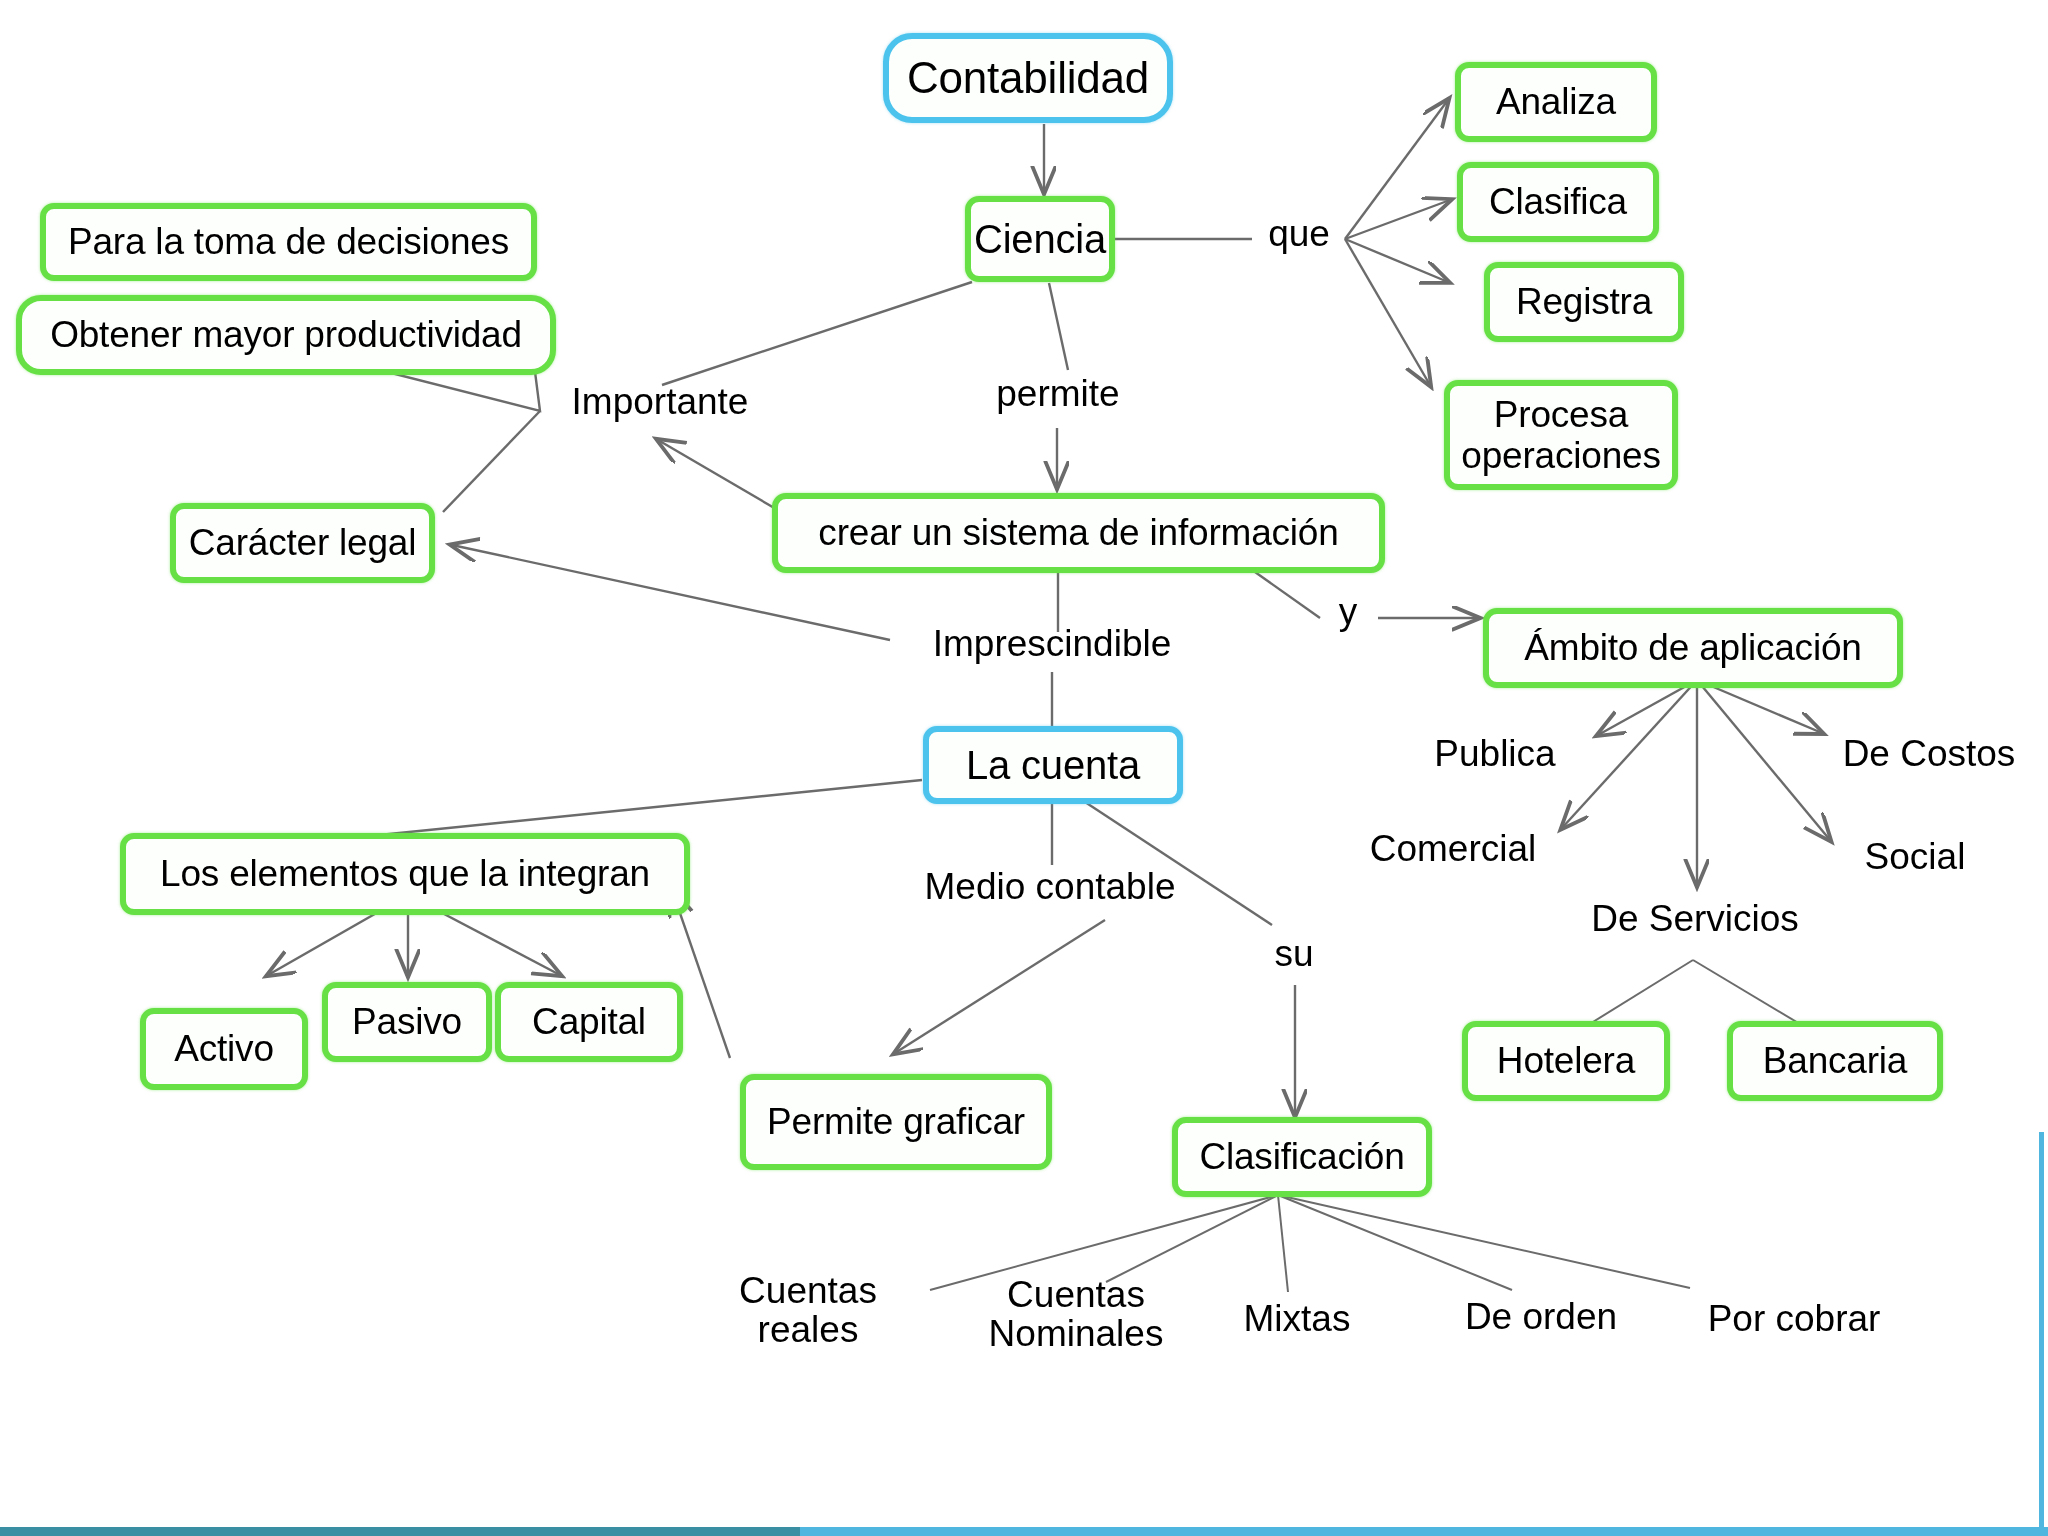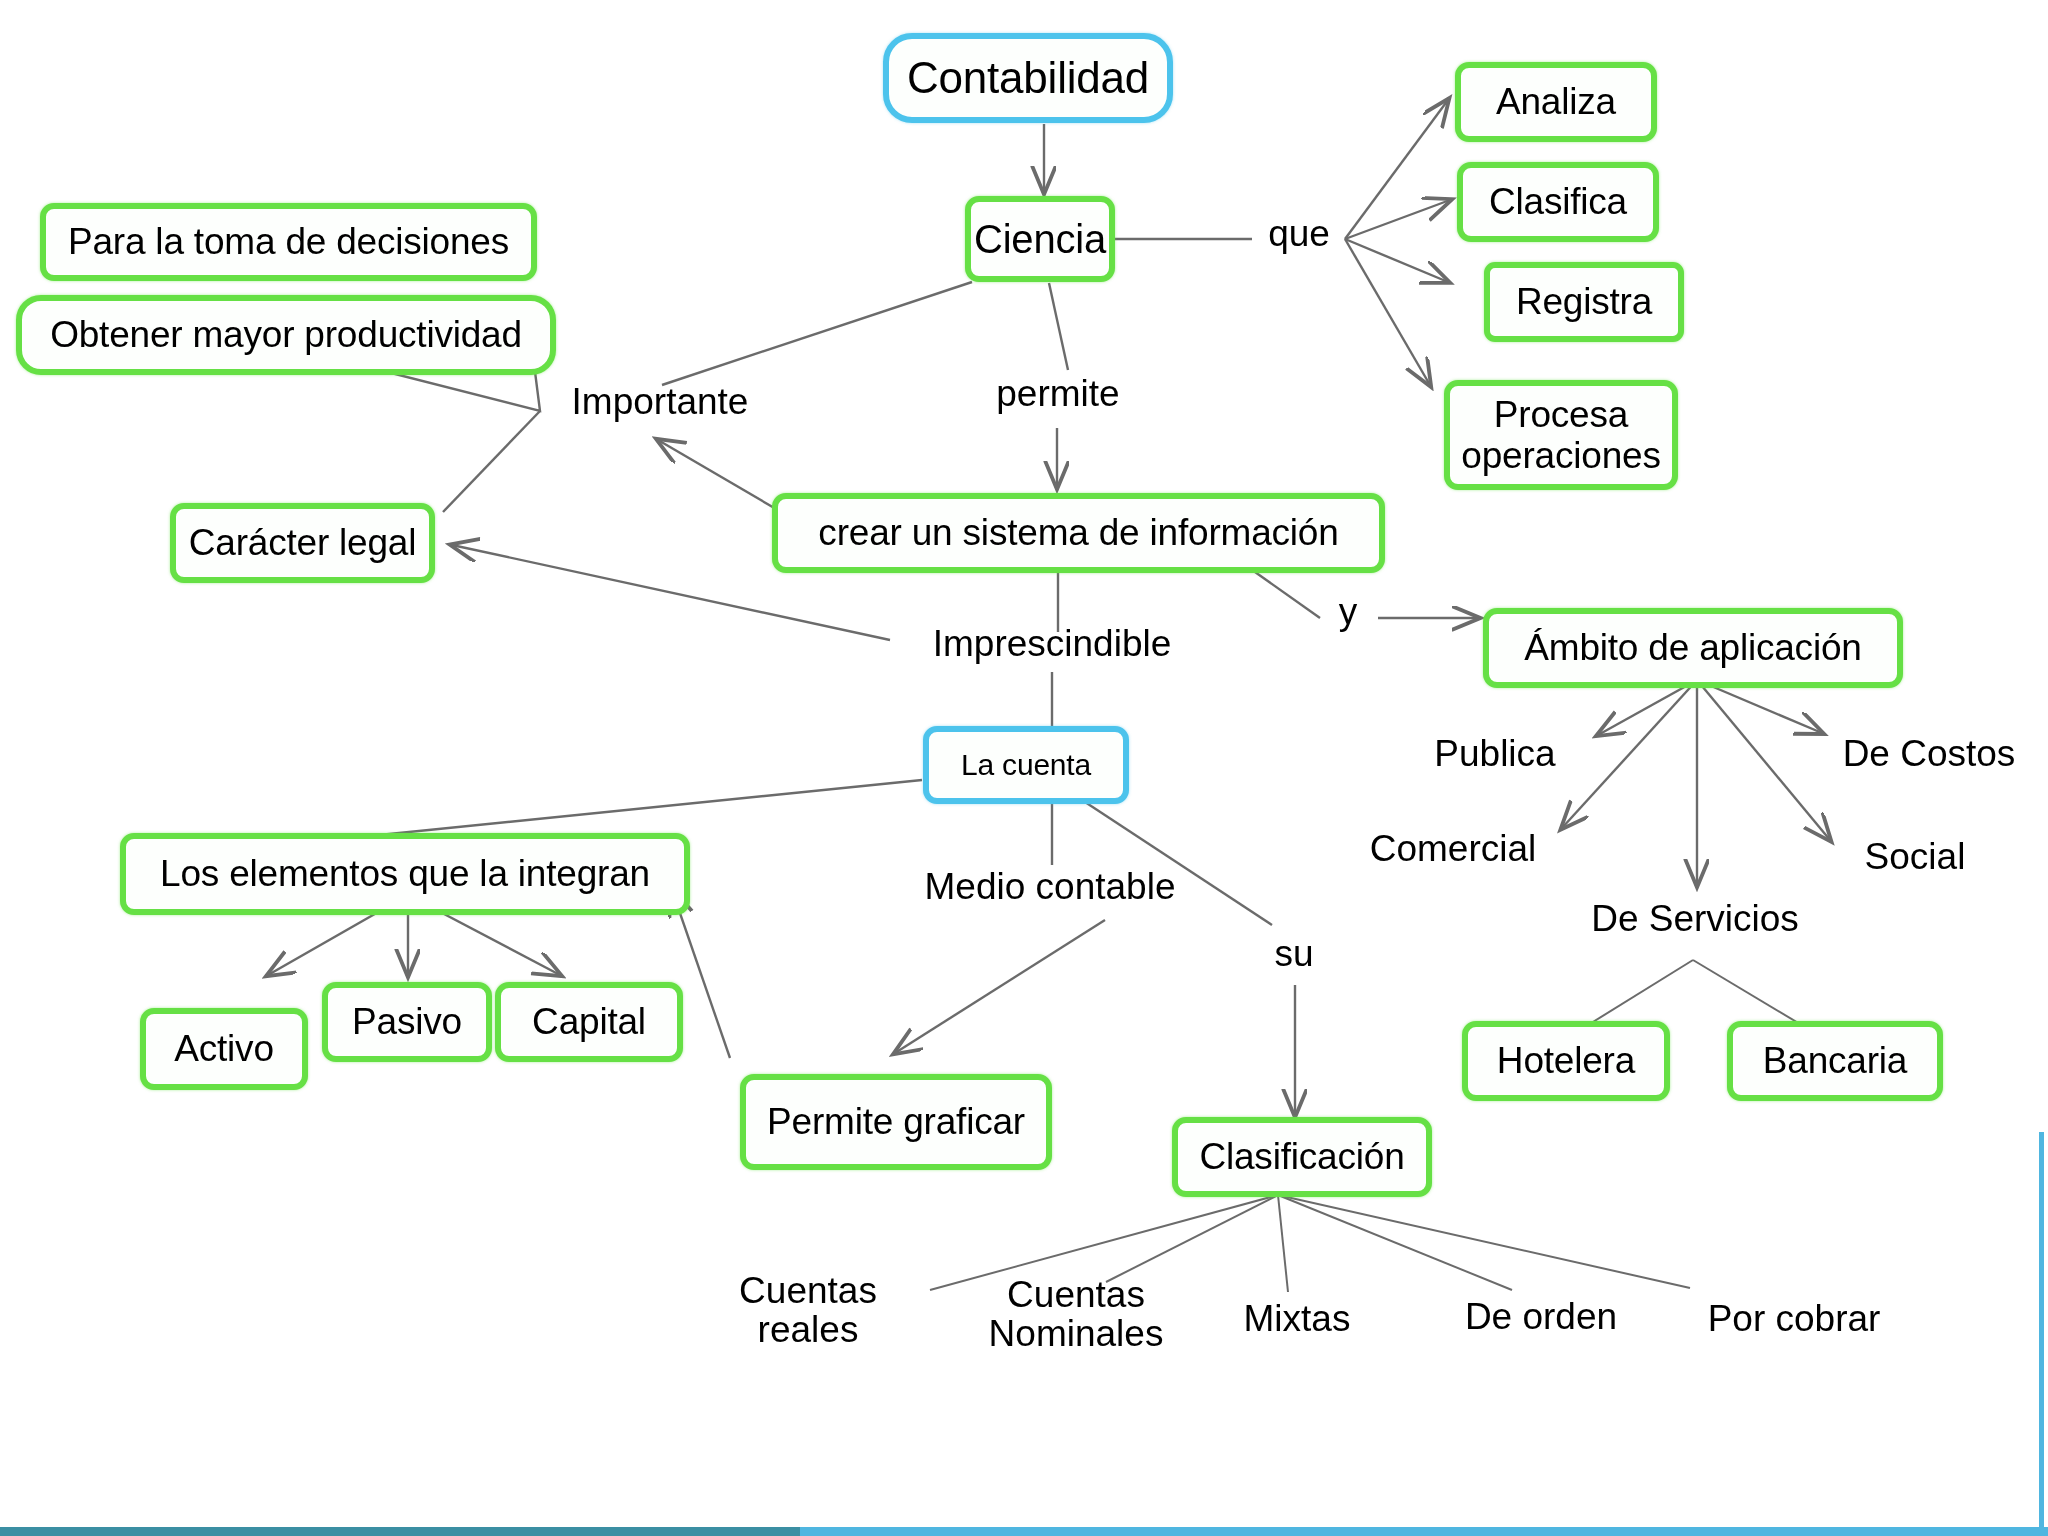--- a/index.html
+++ b/index.html
@@ -121,35 +121,35 @@
   </svg>
 
   <div class="node blue" style="left:883px;top:33px;width:290px;height:90px;font-size:44px;border-radius:29px;">Contabilidad</div>
 
   <div class="node green" style="left:965px;top:196px;width:150px;height:86px;font-size:40px;">Ciencia</div>
 
   <div class="node green" style="left:1455px;top:62px;width:202px;height:80px;">Analiza</div>
 
   <div class="node green" style="left:1457px;top:162px;width:202px;height:80px;">Clasifica</div>
 
-  <div class="node green" style="left:1484px;top:262px;width:200px;height:80px;border-radius:11px;">Registra</div>
+  <div class="node green" style="left:1484px;top:262px;width:200px;height:80px;">Registra</div>
 
   <div class="node green two-line" style="left:1444px;top:380px;width:234px;height:110px;">Procesa operaciones</div>
 
   <div class="node green" style="left:40px;top:203px;width:497px;height:78px;">Para la toma de decisiones</div>
 
   <div class="node green" style="left:16px;top:295px;width:540px;height:80px;border-radius:25px;">Obtener mayor productividad</div>
 
   <div class="node green" style="left:170px;top:503px;width:265px;height:80px;">Carácter legal</div>
 
   <div class="node green" style="left:772px;top:493px;width:613px;height:80px;">crear un sistema de información</div>
 
   <div class="node green" style="left:1483px;top:608px;width:420px;height:80px;">Ámbito de aplicación</div>
 
-  <div class="node blue" style="left:923px;top:726px;width:206px;height:78px;font-size:30px;">La cuenta</div>
+  <div class="node blue" style="left:923px;top:726px;width:260px;height:78px;font-size:40px;">La cuenta</div>
 
   <div class="node green" style="left:120px;top:833px;width:570px;height:82px;">Los elementos que la integran</div>
 
   <div class="node green" style="left:140px;top:1008px;width:168px;height:82px;">Activo</div>
 
   <div class="node green" style="left:322px;top:982px;width:170px;height:80px;">Pasivo</div>
 
   <div class="node green" style="left:495px;top:982px;width:188px;height:80px;">Capital</div>
 
   <div class="node green" style="left:740px;top:1055px;width:312px;height:96px;margin-top:19px;">Permite graficar</div>

